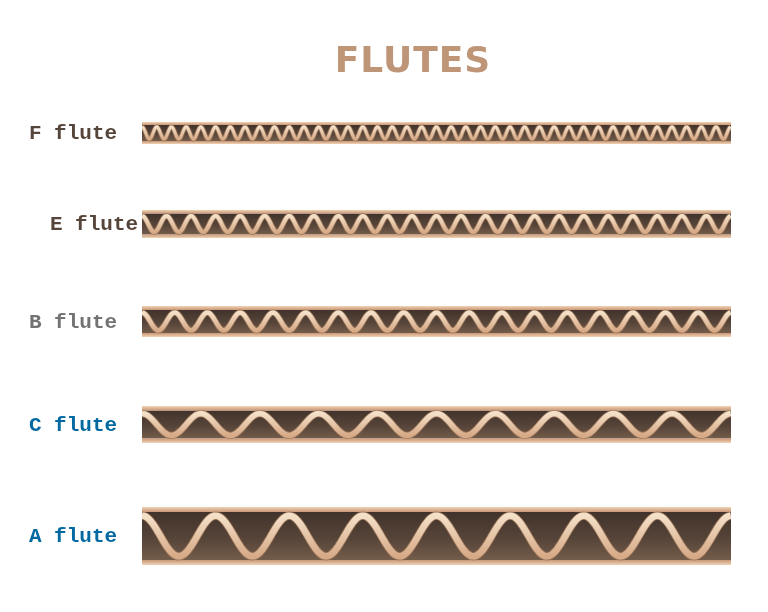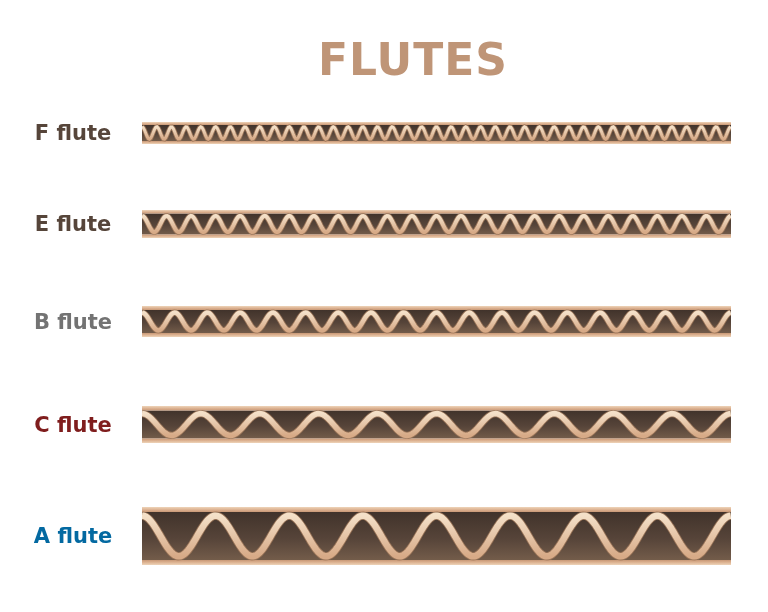--- a/index.html
+++ b/index.html
@@ -3,27 +3,27 @@
 <meta charset="utf-8">
 <style>
   html,body{margin:0;padding:0;}
   body{
     width:768px;height:612px;position:relative;background:#ffffff;
     font-family:"DejaVu Sans","Liberation Sans",sans-serif;
     overflow:hidden;
   }
   .title{
     position:absolute;top:42px;left:413px;transform:translateX(-50%);
-    font-size:44px;line-height:36px;font-weight:bold;letter-spacing:1px;
+    font-size:36px;line-height:36px;font-weight:bold;letter-spacing:1px;
     white-space:nowrap;
   }
   .flute-row-label{
     position:absolute;left:0;width:146px;text-align:center;
     transform:translateY(-50%);
-    font-size:21px;font-weight:bold;white-space:nowrap;
+    font-size:21px;font-weight:bold;white-space:nowrap;font-family:Liberation Mono, monospace;
   }
   .flute-strip{position:absolute;display:block;}
 </style>
 </head>
 <body>
 
 <div class="title" style="color: rgb(191, 149, 119);">FLUTES</div>
 
 <div class="flute-row-label" style="color: rgb(86, 69, 58); top: 133px;">F flute</div>
 <svg class="flute-strip" xmlns="http://www.w3.org/2000/svg" width="589" height="22" viewBox="0 0 589 22" style="left: 142px; top: 122px;">
@@ -48,21 +48,21 @@
         <stop offset="100%" stop-color="#d7aa87"></stop>
       </linearGradient>
     </defs>
     <rect x="0" y="3" width="589" height="16" fill="url(#int0)"></rect>
     <rect x="0" y="0" width="589" height="3" fill="url(#lt0)"></rect>
     <rect x="0" y="19" width="589" height="3" fill="url(#lb0)"></rect>
     <path d="M0.00 4.80L1.25 5.66L2.50 8.01L3.75 11.19L5.00 14.31L6.25 16.52L7.50 17.19L8.75 16.14L10.00 13.66L11.25 10.44L12.50 7.38L13.75 5.32L15.00 4.84L16.25 6.08L17.50 8.68L18.75 11.92L20.00 14.91L21.25 16.81L22.50 17.10L23.75 15.69L25.00 12.98L26.25 9.71L27.50 6.81L28.75 5.07L30.00 4.98L31.25 6.56L32.50 9.38L33.75 12.65L35.00 15.46L36.25 17.03L37.50 16.93L38.75 15.17L40.00 12.26L41.25 9.00L42.50 6.29L43.75 4.89L45.00 5.19L46.25 7.11L47.50 10.10L48.75 13.35L50.00 15.94L51.25 17.16L52.50 16.67L53.75 14.60L55.00 11.53L56.25 8.31L57.50 5.84L58.75 4.81L60.00 5.50L61.25 7.71L62.50 10.84L63.75 14.02L65.00 16.35L66.25 17.20L67.50 16.32L68.75 13.97L70.00 10.79L71.25 7.67L72.50 5.47L73.75 4.81L75.00 5.87L76.25 8.36L77.50 11.58L78.75 14.64L80.00 16.69L81.25 17.15L82.50 15.91L83.75 13.30L85.00 10.05L86.25 7.07L87.50 5.18L88.75 4.90L90.00 6.33L91.25 9.05L92.50 12.31L93.75 15.21L95.00 16.94L96.25 17.02L97.50 15.42L98.75 12.60L100.00 9.33L101.25 6.52L102.50 4.96L103.75 5.08L105.00 6.85L106.25 9.76L107.50 13.03L108.75 15.72L110.00 17.11L111.25 16.80L112.50 14.87L113.75 11.87L115.00 8.63L116.25 6.04L117.50 4.84L118.75 5.35L120.00 7.42L121.25 10.50L122.50 13.71L123.75 16.17L125.00 17.19L126.25 16.49L127.50 14.27L128.75 11.13L130.00 7.96L131.25 5.64L132.50 4.80L133.75 5.69L135.00 8.05L136.25 11.24L137.50 14.36L138.75 16.54L140.00 17.19L141.25 16.11L142.50 13.61L143.75 10.39L145.00 7.34L146.25 5.30L147.50 4.85L148.75 6.11L150.00 8.73L151.25 11.98L152.50 14.95L153.75 16.83L155.00 17.09L156.25 15.66L157.50 12.93L158.75 9.66L160.00 6.77L161.25 5.05L162.50 4.99L163.75 6.60L165.00 9.43L166.25 12.70L167.50 15.49L168.75 17.04L170.00 16.91L171.25 15.13L172.50 12.21L173.75 8.95L175.00 6.26L176.25 4.89L177.50 5.21L178.75 7.15L180.00 10.16L181.25 13.40L182.50 15.97L183.75 17.16L185.00 16.64L186.25 14.55L187.50 11.48L188.75 8.27L190.00 5.82L191.25 4.81L192.50 5.52L193.75 7.76L195.00 10.89L196.25 14.06L197.50 16.38L198.75 17.20L200.00 16.30L201.25 13.92L202.50 10.74L203.75 7.62L205.00 5.45L206.25 4.82L207.50 5.90L208.75 8.41L210.00 11.63L211.25 14.68L212.50 16.71L213.75 17.15L215.00 15.88L216.25 13.25L217.50 10.00L218.75 7.03L220.00 5.16L221.25 4.91L222.50 6.36L223.75 9.10L225.00 12.36L226.25 15.25L227.50 16.96L228.75 17.00L230.00 15.38L231.25 12.54L232.50 9.28L233.75 6.49L235.00 4.95L236.25 5.10L237.50 6.89L238.75 9.82L240.00 13.08L241.25 15.76L242.50 17.12L243.75 16.78L245.00 14.83L246.25 11.82L247.50 8.58L248.75 6.01L250.00 4.83L251.25 5.37L252.50 7.47L253.75 10.55L255.00 13.76L256.25 16.20L257.50 17.19L258.75 16.47L260.00 14.22L261.25 11.08L262.50 7.92L263.75 5.61L265.00 4.80L266.25 5.72L267.50 8.10L268.75 11.29L270.00 14.40L271.25 16.56L272.50 17.18L273.75 16.08L275.00 13.57L276.25 10.34L277.50 7.30L278.75 5.28L280.00 4.86L281.25 6.14L282.50 8.77L283.75 12.03L285.00 14.99L286.25 16.85L287.50 17.08L288.75 15.62L290.00 12.88L291.25 9.61L292.50 6.73L293.75 5.04L295.00 5.00L296.25 6.63L297.50 9.48L298.75 12.75L300.00 15.53L301.25 17.05L302.50 16.89L303.75 15.09L305.00 12.16L306.25 8.90L307.50 6.22L308.75 4.88L310.00 5.23L311.25 7.19L312.50 10.21L313.75 13.45L315.00 16.00L316.25 17.17L317.50 16.62L318.75 14.51L320.00 11.42L321.25 8.22L322.50 5.79L323.75 4.80L325.00 5.54L326.25 7.80L327.50 10.95L328.75 14.11L330.00 16.40L331.25 17.20L332.50 16.27L333.75 13.88L335.00 10.68L336.25 7.58L337.50 5.42L338.75 4.82L340.00 5.93L341.25 8.46L342.50 11.69L343.75 14.73L345.00 16.73L346.25 17.14L347.50 15.84L348.75 13.20L350.00 9.95L351.25 6.99L352.50 5.14L353.75 4.92L355.00 6.40L356.25 9.15L357.50 12.42L358.75 15.29L360.00 16.97L361.25 16.99L362.50 15.35L363.75 12.49L365.00 9.23L366.25 6.45L367.50 4.94L368.75 5.12L370.00 6.93L371.25 9.87L372.50 13.13L373.75 15.79L375.00 17.13L376.25 16.76L377.50 14.79L378.75 11.77L380.00 8.53L381.25 5.98L382.50 4.83L383.75 5.39L385.00 7.51L386.25 10.60L387.50 13.81L388.75 16.23L390.00 17.20L391.25 16.44L392.50 14.18L393.75 11.03L395.00 7.87L396.25 5.58L397.50 4.80L398.75 5.74L400.00 8.15L401.25 11.34L402.50 14.44L403.75 16.59L405.00 17.18L406.25 16.05L407.50 13.52L408.75 10.29L410.00 7.25L411.25 5.26L412.50 4.87L413.75 6.17L415.00 8.82L416.25 12.08L417.50 15.03L418.75 16.87L420.00 17.07L421.25 15.59L422.50 12.83L423.75 9.56L425.00 6.69L426.25 5.02L427.50 5.02L428.75 6.67L430.00 9.53L431.25 12.80L432.50 15.57L433.75 17.06L435.00 16.88L436.25 15.05L437.50 12.11L438.75 8.85L440.00 6.19L441.25 4.87L442.50 5.25L443.75 7.23L445.00 10.26L446.25 13.49L447.50 16.03L448.75 17.18L450.00 16.60L451.25 14.47L452.50 11.37L453.75 8.17L455.00 5.76L456.25 4.80L457.50 5.57L458.75 7.85L460.00 11.00L461.25 14.15L462.50 16.43L463.75 17.20L465.00 16.24L466.25 13.83L467.50 10.63L468.75 7.53L470.00 5.40L471.25 4.82L472.50 5.97L473.75 8.51L475.00 11.74L476.25 14.77L477.50 16.75L478.75 17.13L480.00 15.81L481.25 13.15L482.50 9.89L483.75 6.95L485.00 5.12L486.25 4.94L487.50 6.43L488.75 9.20L490.00 12.47L491.25 15.33L492.50 16.98L493.75 16.98L495.00 15.31L496.25 12.44L497.50 9.17L498.75 6.41L500.00 4.93L501.25 5.13L502.50 6.97L503.75 9.92L505.00 13.18L506.25 15.83L507.50 17.13L508.75 16.74L510.00 14.75L511.25 11.71L512.50 8.48L513.75 5.95L515.00 4.82L516.25 5.41L517.50 7.56L518.75 10.66L520.00 13.85L521.25 16.26L522.50 17.20L523.75 16.42L525.00 14.13L526.25 10.97L527.50 7.82L528.75 5.56L530.00 4.80L531.25 5.77L532.50 8.19L533.75 11.40L535.00 14.49L536.25 16.61L537.50 17.17L538.75 16.02L540.00 13.47L541.25 10.23L542.50 7.21L543.75 5.24L545.00 4.87L546.25 6.21L547.50 8.87L548.75 12.13L550.00 15.07L551.25 16.88L552.50 17.06L553.75 15.55L555.00 12.77L556.25 9.51L557.50 6.65L558.75 5.01L560.00 5.03L561.25 6.71L562.50 9.58L563.75 12.85L565.00 15.60L566.25 17.08L567.50 16.86L568.75 15.01L570.00 12.05L571.25 8.80L572.50 6.16L573.75 4.86L575.00 5.27L576.25 7.27L577.50 10.31L578.75 13.54L580.00 16.07L581.25 17.18L582.50 16.58L583.75 14.42L585.00 11.32L586.25 8.12L587.50 5.73L588.75 4.80" fill="none" stroke="#a27a5c" stroke-width="4.7" stroke-opacity="0.85"></path>
     <path d="M0.00 4.80L1.25 5.66L2.50 8.01L3.75 11.19L5.00 14.31L6.25 16.52L7.50 17.19L8.75 16.14L10.00 13.66L11.25 10.44L12.50 7.38L13.75 5.32L15.00 4.84L16.25 6.08L17.50 8.68L18.75 11.92L20.00 14.91L21.25 16.81L22.50 17.10L23.75 15.69L25.00 12.98L26.25 9.71L27.50 6.81L28.75 5.07L30.00 4.98L31.25 6.56L32.50 9.38L33.75 12.65L35.00 15.46L36.25 17.03L37.50 16.93L38.75 15.17L40.00 12.26L41.25 9.00L42.50 6.29L43.75 4.89L45.00 5.19L46.25 7.11L47.50 10.10L48.75 13.35L50.00 15.94L51.25 17.16L52.50 16.67L53.75 14.60L55.00 11.53L56.25 8.31L57.50 5.84L58.75 4.81L60.00 5.50L61.25 7.71L62.50 10.84L63.75 14.02L65.00 16.35L66.25 17.20L67.50 16.32L68.75 13.97L70.00 10.79L71.25 7.67L72.50 5.47L73.75 4.81L75.00 5.87L76.25 8.36L77.50 11.58L78.75 14.64L80.00 16.69L81.25 17.15L82.50 15.91L83.75 13.30L85.00 10.05L86.25 7.07L87.50 5.18L88.75 4.90L90.00 6.33L91.25 9.05L92.50 12.31L93.75 15.21L95.00 16.94L96.25 17.02L97.50 15.42L98.75 12.60L100.00 9.33L101.25 6.52L102.50 4.96L103.75 5.08L105.00 6.85L106.25 9.76L107.50 13.03L108.75 15.72L110.00 17.11L111.25 16.80L112.50 14.87L113.75 11.87L115.00 8.63L116.25 6.04L117.50 4.84L118.75 5.35L120.00 7.42L121.25 10.50L122.50 13.71L123.75 16.17L125.00 17.19L126.25 16.49L127.50 14.27L128.75 11.13L130.00 7.96L131.25 5.64L132.50 4.80L133.75 5.69L135.00 8.05L136.25 11.24L137.50 14.36L138.75 16.54L140.00 17.19L141.25 16.11L142.50 13.61L143.75 10.39L145.00 7.34L146.25 5.30L147.50 4.85L148.75 6.11L150.00 8.73L151.25 11.98L152.50 14.95L153.75 16.83L155.00 17.09L156.25 15.66L157.50 12.93L158.75 9.66L160.00 6.77L161.25 5.05L162.50 4.99L163.75 6.60L165.00 9.43L166.25 12.70L167.50 15.49L168.75 17.04L170.00 16.91L171.25 15.13L172.50 12.21L173.75 8.95L175.00 6.26L176.25 4.89L177.50 5.21L178.75 7.15L180.00 10.16L181.25 13.40L182.50 15.97L183.75 17.16L185.00 16.64L186.25 14.55L187.50 11.48L188.75 8.27L190.00 5.82L191.25 4.81L192.50 5.52L193.75 7.76L195.00 10.89L196.25 14.06L197.50 16.38L198.75 17.20L200.00 16.30L201.25 13.92L202.50 10.74L203.75 7.62L205.00 5.45L206.25 4.82L207.50 5.90L208.75 8.41L210.00 11.63L211.25 14.68L212.50 16.71L213.75 17.15L215.00 15.88L216.25 13.25L217.50 10.00L218.75 7.03L220.00 5.16L221.25 4.91L222.50 6.36L223.75 9.10L225.00 12.36L226.25 15.25L227.50 16.96L228.75 17.00L230.00 15.38L231.25 12.54L232.50 9.28L233.75 6.49L235.00 4.95L236.25 5.10L237.50 6.89L238.75 9.82L240.00 13.08L241.25 15.76L242.50 17.12L243.75 16.78L245.00 14.83L246.25 11.82L247.50 8.58L248.75 6.01L250.00 4.83L251.25 5.37L252.50 7.47L253.75 10.55L255.00 13.76L256.25 16.20L257.50 17.19L258.75 16.47L260.00 14.22L261.25 11.08L262.50 7.92L263.75 5.61L265.00 4.80L266.25 5.72L267.50 8.10L268.75 11.29L270.00 14.40L271.25 16.56L272.50 17.18L273.75 16.08L275.00 13.57L276.25 10.34L277.50 7.30L278.75 5.28L280.00 4.86L281.25 6.14L282.50 8.77L283.75 12.03L285.00 14.99L286.25 16.85L287.50 17.08L288.75 15.62L290.00 12.88L291.25 9.61L292.50 6.73L293.75 5.04L295.00 5.00L296.25 6.63L297.50 9.48L298.75 12.75L300.00 15.53L301.25 17.05L302.50 16.89L303.75 15.09L305.00 12.16L306.25 8.90L307.50 6.22L308.75 4.88L310.00 5.23L311.25 7.19L312.50 10.21L313.75 13.45L315.00 16.00L316.25 17.17L317.50 16.62L318.75 14.51L320.00 11.42L321.25 8.22L322.50 5.79L323.75 4.80L325.00 5.54L326.25 7.80L327.50 10.95L328.75 14.11L330.00 16.40L331.25 17.20L332.50 16.27L333.75 13.88L335.00 10.68L336.25 7.58L337.50 5.42L338.75 4.82L340.00 5.93L341.25 8.46L342.50 11.69L343.75 14.73L345.00 16.73L346.25 17.14L347.50 15.84L348.75 13.20L350.00 9.95L351.25 6.99L352.50 5.14L353.75 4.92L355.00 6.40L356.25 9.15L357.50 12.42L358.75 15.29L360.00 16.97L361.25 16.99L362.50 15.35L363.75 12.49L365.00 9.23L366.25 6.45L367.50 4.94L368.75 5.12L370.00 6.93L371.25 9.87L372.50 13.13L373.75 15.79L375.00 17.13L376.25 16.76L377.50 14.79L378.75 11.77L380.00 8.53L381.25 5.98L382.50 4.83L383.75 5.39L385.00 7.51L386.25 10.60L387.50 13.81L388.75 16.23L390.00 17.20L391.25 16.44L392.50 14.18L393.75 11.03L395.00 7.87L396.25 5.58L397.50 4.80L398.75 5.74L400.00 8.15L401.25 11.34L402.50 14.44L403.75 16.59L405.00 17.18L406.25 16.05L407.50 13.52L408.75 10.29L410.00 7.25L411.25 5.26L412.50 4.87L413.75 6.17L415.00 8.82L416.25 12.08L417.50 15.03L418.75 16.87L420.00 17.07L421.25 15.59L422.50 12.83L423.75 9.56L425.00 6.69L426.25 5.02L427.50 5.02L428.75 6.67L430.00 9.53L431.25 12.80L432.50 15.57L433.75 17.06L435.00 16.88L436.25 15.05L437.50 12.11L438.75 8.85L440.00 6.19L441.25 4.87L442.50 5.25L443.75 7.23L445.00 10.26L446.25 13.49L447.50 16.03L448.75 17.18L450.00 16.60L451.25 14.47L452.50 11.37L453.75 8.17L455.00 5.76L456.25 4.80L457.50 5.57L458.75 7.85L460.00 11.00L461.25 14.15L462.50 16.43L463.75 17.20L465.00 16.24L466.25 13.83L467.50 10.63L468.75 7.53L470.00 5.40L471.25 4.82L472.50 5.97L473.75 8.51L475.00 11.74L476.25 14.77L477.50 16.75L478.75 17.13L480.00 15.81L481.25 13.15L482.50 9.89L483.75 6.95L485.00 5.12L486.25 4.94L487.50 6.43L488.75 9.20L490.00 12.47L491.25 15.33L492.50 16.98L493.75 16.98L495.00 15.31L496.25 12.44L497.50 9.17L498.75 6.41L500.00 4.93L501.25 5.13L502.50 6.97L503.75 9.92L505.00 13.18L506.25 15.83L507.50 17.13L508.75 16.74L510.00 14.75L511.25 11.71L512.50 8.48L513.75 5.95L515.00 4.82L516.25 5.41L517.50 7.56L518.75 10.66L520.00 13.85L521.25 16.26L522.50 17.20L523.75 16.42L525.00 14.13L526.25 10.97L527.50 7.82L528.75 5.56L530.00 4.80L531.25 5.77L532.50 8.19L533.75 11.40L535.00 14.49L536.25 16.61L537.50 17.17L538.75 16.02L540.00 13.47L541.25 10.23L542.50 7.21L543.75 5.24L545.00 4.87L546.25 6.21L547.50 8.87L548.75 12.13L550.00 15.07L551.25 16.88L552.50 17.06L553.75 15.55L555.00 12.77L556.25 9.51L557.50 6.65L558.75 5.01L560.00 5.03L561.25 6.71L562.50 9.58L563.75 12.85L565.00 15.60L566.25 17.08L567.50 16.86L568.75 15.01L570.00 12.05L571.25 8.80L572.50 6.16L573.75 4.86L575.00 5.27L576.25 7.27L577.50 10.31L578.75 13.54L580.00 16.07L581.25 17.18L582.50 16.58L583.75 14.42L585.00 11.32L586.25 8.12L587.50 5.73L588.75 4.80" fill="none" stroke="url(#wv0)" stroke-width="3"></path>
   </svg>
 
-<div class="flute-row-label" style="color: rgb(86, 69, 58); top: 224px;">E flute</div>
+<div class="flute-row-label" style="color: rgb(86, 69, 58); top: 224px; margin-left: 21px;">E flute</div>
 <svg class="flute-strip" xmlns="http://www.w3.org/2000/svg" width="589" height="28" viewBox="0 0 589 28" style="left: 142px; top: 210px;">
     <defs>
       <linearGradient id="int1" x1="0" y1="0" x2="0" y2="1">
         <stop offset="0%" stop-color="#41332b"></stop>
         <stop offset="55%" stop-color="#564439"></stop>
         <stop offset="100%" stop-color="#735c4a"></stop>
       </linearGradient>
       <linearGradient id="lt1" x1="0" y1="0" x2="0" y2="1">
         <stop offset="0%" stop-color="#eed4b9"></stop>
         <stop offset="55%" stop-color="#dcb190"></stop>
@@ -108,21 +108,21 @@
         <stop offset="100%" stop-color="#d7aa87"></stop>
       </linearGradient>
     </defs>
     <rect x="0" y="4" width="589" height="23" fill="url(#int2)"></rect>
     <rect x="0" y="0" width="589" height="4" fill="url(#lt2)"></rect>
     <rect x="0" y="27" width="589" height="4" fill="url(#lb2)"></rect>
     <path d="M0.00 6.60L1.25 6.86L2.50 7.61L3.75 8.81L5.00 10.40L6.25 12.28L7.50 14.34L8.75 16.47L10.00 18.55L11.25 20.45L12.50 22.06L13.75 23.31L15.00 24.10L16.25 24.40L17.50 24.19L18.75 23.48L20.00 22.31L21.25 20.76L22.50 18.90L23.75 16.84L25.00 14.71L26.25 12.63L27.50 10.71L28.75 9.06L30.00 7.79L31.25 6.95L32.50 6.61L33.75 6.77L35.00 7.44L36.25 8.57L37.50 10.09L38.75 11.93L40.00 13.97L41.25 16.10L42.50 18.19L43.75 20.13L45.00 21.81L46.25 23.12L47.50 23.99L48.75 24.38L50.00 24.26L51.25 23.64L52.50 22.55L53.75 21.05L55.00 19.24L56.25 17.22L57.50 15.09L58.75 12.99L60.00 11.03L61.25 9.33L62.50 7.98L63.75 7.06L65.00 6.63L66.25 6.71L67.50 7.29L68.75 8.34L70.00 9.80L71.25 11.59L72.50 13.60L73.75 15.72L75.00 17.83L76.25 19.81L77.50 21.53L78.75 22.92L80.00 23.87L81.25 24.35L82.50 24.32L83.75 23.78L85.00 22.77L86.25 21.34L87.50 19.58L88.75 17.58L90.00 15.47L91.25 13.35L92.50 11.36L93.75 9.61L95.00 8.19L96.25 7.19L97.50 6.67L98.75 6.66L100.00 7.15L101.25 8.12L102.50 9.52L103.75 11.25L105.00 13.24L106.25 15.35L107.50 17.47L108.75 19.47L110.00 21.25L111.25 22.70L112.50 23.74L113.75 24.30L115.00 24.36L116.25 23.91L117.50 22.98L118.75 21.62L120.00 19.91L121.25 17.95L122.50 15.84L123.75 13.72L125.00 11.70L126.25 9.89L127.50 8.41L128.75 7.33L130.00 6.73L131.25 6.62L132.50 7.03L133.75 7.92L135.00 9.24L136.25 10.93L137.50 12.87L138.75 14.97L140.00 17.10L141.25 19.13L142.50 20.96L143.75 22.48L145.00 23.59L146.25 24.24L147.50 24.39L148.75 24.03L150.00 23.18L151.25 21.89L152.50 20.23L153.75 18.31L155.00 16.22L156.25 14.09L157.50 12.04L158.75 10.19L160.00 8.64L161.25 7.49L162.50 6.80L163.75 6.60L165.00 6.92L166.25 7.73L167.50 8.98L168.75 10.61L170.00 12.52L171.25 14.60L172.50 16.73L173.75 18.79L175.00 20.66L176.25 22.24L177.50 23.43L178.75 24.16L180.00 24.40L181.25 24.13L182.50 23.36L183.75 22.15L185.00 20.55L186.25 18.66L187.50 16.59L188.75 14.46L190.00 12.39L191.25 10.50L192.50 8.89L193.75 7.66L195.00 6.88L196.25 6.60L197.50 6.83L198.75 7.55L200.00 8.73L201.25 10.30L202.50 12.17L203.75 14.22L205.00 16.35L206.25 18.43L207.50 20.35L208.75 21.98L210.00 23.25L211.25 24.07L212.50 24.39L213.75 24.21L215.00 23.53L216.25 22.39L217.50 20.85L218.75 19.01L220.00 16.96L221.25 14.83L222.50 12.74L223.75 10.81L225.00 9.15L226.25 7.85L227.50 6.99L228.75 6.61L230.00 6.75L231.25 7.39L232.50 8.49L233.75 10.00L235.00 11.82L236.25 13.85L237.50 15.98L238.75 18.08L240.00 20.03L241.25 21.72L242.50 23.06L243.75 23.96L245.00 24.37L246.25 24.28L247.50 23.69L248.75 22.62L250.00 21.15L251.25 19.35L252.50 17.33L253.75 15.21L255.00 13.10L256.25 11.13L257.50 9.42L258.75 8.05L260.00 7.10L261.25 6.64L262.50 6.69L263.75 7.24L265.00 8.27L266.25 9.71L267.50 11.48L268.75 13.48L270.00 15.60L271.25 17.72L272.50 19.70L273.75 21.45L275.00 22.85L276.25 23.83L277.50 24.34L278.75 24.33L280.00 23.83L281.25 22.84L282.50 21.43L283.75 19.69L285.00 17.70L286.25 15.59L287.50 13.47L288.75 11.47L290.00 9.70L291.25 8.26L292.50 7.24L293.75 6.69L295.00 6.64L296.25 7.11L297.50 8.06L298.75 9.43L300.00 11.15L301.25 13.12L302.50 15.23L303.75 17.35L305.00 19.37L306.25 21.16L307.50 22.63L308.75 23.69L310.00 24.28L311.25 24.37L312.50 23.95L313.75 23.05L315.00 21.71L316.25 20.01L317.50 18.06L318.75 15.96L320.00 13.83L321.25 11.80L322.50 9.99L323.75 8.48L325.00 7.38L326.25 6.75L327.50 6.61L328.75 6.99L330.00 7.86L331.25 9.16L332.50 10.83L333.75 12.76L335.00 14.85L336.25 16.98L337.50 19.02L338.75 20.87L340.00 22.40L341.25 23.54L342.50 24.22L343.75 24.39L345.00 24.06L346.25 23.24L347.50 21.97L348.75 20.33L350.00 18.42L351.25 16.34L352.50 14.21L353.75 12.15L355.00 10.29L356.25 8.72L357.50 7.54L358.75 6.82L360.00 6.60L361.25 6.89L362.50 7.67L363.75 8.90L365.00 10.51L366.25 12.40L367.50 14.48L368.75 16.61L370.00 18.68L371.25 20.56L372.50 22.16L373.75 23.37L375.00 24.13L376.25 24.40L377.50 24.16L378.75 23.42L380.00 22.22L381.25 20.65L382.50 18.77L383.75 16.71L385.00 14.58L386.25 12.50L387.50 10.59L388.75 8.97L390.00 7.72L391.25 6.92L392.50 6.60L393.75 6.80L395.00 7.50L396.25 8.65L397.50 10.20L398.75 12.05L400.00 14.10L401.25 16.23L402.50 18.32L403.75 20.25L405.00 21.90L406.25 23.19L407.50 24.03L408.75 24.39L410.00 24.24L411.25 23.58L412.50 22.46L413.75 20.95L415.00 19.12L416.25 17.08L417.50 14.95L418.75 12.86L420.00 10.91L421.25 9.23L422.50 7.91L423.75 7.02L425.00 6.62L426.25 6.73L427.50 7.34L428.75 8.42L430.00 9.91L431.25 11.71L432.50 13.73L433.75 15.86L435.00 17.96L436.25 19.93L437.50 21.63L438.75 22.99L440.00 23.92L441.25 24.36L442.50 24.30L443.75 23.73L445.00 22.69L446.25 21.24L447.50 19.46L448.75 17.45L450.00 15.33L451.25 13.22L452.50 11.24L453.75 9.50L455.00 8.11L456.25 7.14L457.50 6.66L458.75 6.67L460.00 7.20L461.25 8.20L462.50 9.62L463.75 11.37L465.00 13.37L466.25 15.48L467.50 17.60L468.75 19.60L470.00 21.36L471.25 22.78L472.50 23.79L473.75 24.32L475.00 24.35L476.25 23.87L477.50 22.91L478.75 21.52L480.00 19.79L481.25 17.81L482.50 15.71L483.75 13.58L485.00 11.57L486.25 9.79L487.50 8.33L488.75 7.28L490.00 6.70L491.25 6.63L492.50 7.07L493.75 7.99L495.00 9.34L496.25 11.05L497.50 13.00L498.75 15.11L500.00 17.23L501.25 19.26L502.50 21.07L503.75 22.56L505.00 23.65L506.25 24.26L507.50 24.38L508.75 23.99L510.00 23.11L511.25 21.79L512.50 20.12L513.75 18.18L515.00 16.08L516.25 13.95L517.50 11.91L518.75 10.08L520.00 8.56L521.25 7.43L522.50 6.77L523.75 6.61L525.00 6.96L526.25 7.80L527.50 9.08L528.75 10.72L530.00 12.65L531.25 14.73L532.50 16.86L533.75 18.91L535.00 20.77L536.25 22.32L537.50 23.49L538.75 24.19L540.00 24.40L541.25 24.09L542.50 23.30L543.75 22.05L545.00 20.43L546.25 18.53L547.50 16.46L548.75 14.32L550.00 12.26L551.25 10.38L552.50 8.80L553.75 7.60L555.00 6.85L556.25 6.60L557.50 6.86L558.75 7.61L560.00 8.82L561.25 10.41L562.50 12.29L563.75 14.36L565.00 16.49L566.25 18.56L567.50 20.46L568.75 22.08L570.00 23.31L571.25 24.10L572.50 24.40L573.75 24.18L575.00 23.47L576.25 22.30L577.50 20.74L578.75 18.88L580.00 16.83L581.25 14.70L582.50 12.61L583.75 10.69L585.00 9.05L586.25 7.78L587.50 6.95L588.75 6.61" fill="none" stroke="#a27a5c" stroke-width="6.2" stroke-opacity="0.85"></path>
     <path d="M0.00 6.60L1.25 6.86L2.50 7.61L3.75 8.81L5.00 10.40L6.25 12.28L7.50 14.34L8.75 16.47L10.00 18.55L11.25 20.45L12.50 22.06L13.75 23.31L15.00 24.10L16.25 24.40L17.50 24.19L18.75 23.48L20.00 22.31L21.25 20.76L22.50 18.90L23.75 16.84L25.00 14.71L26.25 12.63L27.50 10.71L28.75 9.06L30.00 7.79L31.25 6.95L32.50 6.61L33.75 6.77L35.00 7.44L36.25 8.57L37.50 10.09L38.75 11.93L40.00 13.97L41.25 16.10L42.50 18.19L43.75 20.13L45.00 21.81L46.25 23.12L47.50 23.99L48.75 24.38L50.00 24.26L51.25 23.64L52.50 22.55L53.75 21.05L55.00 19.24L56.25 17.22L57.50 15.09L58.75 12.99L60.00 11.03L61.25 9.33L62.50 7.98L63.75 7.06L65.00 6.63L66.25 6.71L67.50 7.29L68.75 8.34L70.00 9.80L71.25 11.59L72.50 13.60L73.75 15.72L75.00 17.83L76.25 19.81L77.50 21.53L78.75 22.92L80.00 23.87L81.25 24.35L82.50 24.32L83.75 23.78L85.00 22.77L86.25 21.34L87.50 19.58L88.75 17.58L90.00 15.47L91.25 13.35L92.50 11.36L93.75 9.61L95.00 8.19L96.25 7.19L97.50 6.67L98.75 6.66L100.00 7.15L101.25 8.12L102.50 9.52L103.75 11.25L105.00 13.24L106.25 15.35L107.50 17.47L108.75 19.47L110.00 21.25L111.25 22.70L112.50 23.74L113.75 24.30L115.00 24.36L116.25 23.91L117.50 22.98L118.75 21.62L120.00 19.91L121.25 17.95L122.50 15.84L123.75 13.72L125.00 11.70L126.25 9.89L127.50 8.41L128.75 7.33L130.00 6.73L131.25 6.62L132.50 7.03L133.75 7.92L135.00 9.24L136.25 10.93L137.50 12.87L138.75 14.97L140.00 17.10L141.25 19.13L142.50 20.96L143.75 22.48L145.00 23.59L146.25 24.24L147.50 24.39L148.75 24.03L150.00 23.18L151.25 21.89L152.50 20.23L153.75 18.31L155.00 16.22L156.25 14.09L157.50 12.04L158.75 10.19L160.00 8.64L161.25 7.49L162.50 6.80L163.75 6.60L165.00 6.92L166.25 7.73L167.50 8.98L168.75 10.61L170.00 12.52L171.25 14.60L172.50 16.73L173.75 18.79L175.00 20.66L176.25 22.24L177.50 23.43L178.75 24.16L180.00 24.40L181.25 24.13L182.50 23.36L183.75 22.15L185.00 20.55L186.25 18.66L187.50 16.59L188.75 14.46L190.00 12.39L191.25 10.50L192.50 8.89L193.75 7.66L195.00 6.88L196.25 6.60L197.50 6.83L198.75 7.55L200.00 8.73L201.25 10.30L202.50 12.17L203.75 14.22L205.00 16.35L206.25 18.43L207.50 20.35L208.75 21.98L210.00 23.25L211.25 24.07L212.50 24.39L213.75 24.21L215.00 23.53L216.25 22.39L217.50 20.85L218.75 19.01L220.00 16.96L221.25 14.83L222.50 12.74L223.75 10.81L225.00 9.15L226.25 7.85L227.50 6.99L228.75 6.61L230.00 6.75L231.25 7.39L232.50 8.49L233.75 10.00L235.00 11.82L236.25 13.85L237.50 15.98L238.75 18.08L240.00 20.03L241.25 21.72L242.50 23.06L243.75 23.96L245.00 24.37L246.25 24.28L247.50 23.69L248.75 22.62L250.00 21.15L251.25 19.35L252.50 17.33L253.75 15.21L255.00 13.10L256.25 11.13L257.50 9.42L258.75 8.05L260.00 7.10L261.25 6.64L262.50 6.69L263.75 7.24L265.00 8.27L266.25 9.71L267.50 11.48L268.75 13.48L270.00 15.60L271.25 17.72L272.50 19.70L273.75 21.45L275.00 22.85L276.25 23.83L277.50 24.34L278.75 24.33L280.00 23.83L281.25 22.84L282.50 21.43L283.75 19.69L285.00 17.70L286.25 15.59L287.50 13.47L288.75 11.47L290.00 9.70L291.25 8.26L292.50 7.24L293.75 6.69L295.00 6.64L296.25 7.11L297.50 8.06L298.75 9.43L300.00 11.15L301.25 13.12L302.50 15.23L303.75 17.35L305.00 19.37L306.25 21.16L307.50 22.63L308.75 23.69L310.00 24.28L311.25 24.37L312.50 23.95L313.75 23.05L315.00 21.71L316.25 20.01L317.50 18.06L318.75 15.96L320.00 13.83L321.25 11.80L322.50 9.99L323.75 8.48L325.00 7.38L326.25 6.75L327.50 6.61L328.75 6.99L330.00 7.86L331.25 9.16L332.50 10.83L333.75 12.76L335.00 14.85L336.25 16.98L337.50 19.02L338.75 20.87L340.00 22.40L341.25 23.54L342.50 24.22L343.75 24.39L345.00 24.06L346.25 23.24L347.50 21.97L348.75 20.33L350.00 18.42L351.25 16.34L352.50 14.21L353.75 12.15L355.00 10.29L356.25 8.72L357.50 7.54L358.75 6.82L360.00 6.60L361.25 6.89L362.50 7.67L363.75 8.90L365.00 10.51L366.25 12.40L367.50 14.48L368.75 16.61L370.00 18.68L371.25 20.56L372.50 22.16L373.75 23.37L375.00 24.13L376.25 24.40L377.50 24.16L378.75 23.42L380.00 22.22L381.25 20.65L382.50 18.77L383.75 16.71L385.00 14.58L386.25 12.50L387.50 10.59L388.75 8.97L390.00 7.72L391.25 6.92L392.50 6.60L393.75 6.80L395.00 7.50L396.25 8.65L397.50 10.20L398.75 12.05L400.00 14.10L401.25 16.23L402.50 18.32L403.75 20.25L405.00 21.90L406.25 23.19L407.50 24.03L408.75 24.39L410.00 24.24L411.25 23.58L412.50 22.46L413.75 20.95L415.00 19.12L416.25 17.08L417.50 14.95L418.75 12.86L420.00 10.91L421.25 9.23L422.50 7.91L423.75 7.02L425.00 6.62L426.25 6.73L427.50 7.34L428.75 8.42L430.00 9.91L431.25 11.71L432.50 13.73L433.75 15.86L435.00 17.96L436.25 19.93L437.50 21.63L438.75 22.99L440.00 23.92L441.25 24.36L442.50 24.30L443.75 23.73L445.00 22.69L446.25 21.24L447.50 19.46L448.75 17.45L450.00 15.33L451.25 13.22L452.50 11.24L453.75 9.50L455.00 8.11L456.25 7.14L457.50 6.66L458.75 6.67L460.00 7.20L461.25 8.20L462.50 9.62L463.75 11.37L465.00 13.37L466.25 15.48L467.50 17.60L468.75 19.60L470.00 21.36L471.25 22.78L472.50 23.79L473.75 24.32L475.00 24.35L476.25 23.87L477.50 22.91L478.75 21.52L480.00 19.79L481.25 17.81L482.50 15.71L483.75 13.58L485.00 11.57L486.25 9.79L487.50 8.33L488.75 7.28L490.00 6.70L491.25 6.63L492.50 7.07L493.75 7.99L495.00 9.34L496.25 11.05L497.50 13.00L498.75 15.11L500.00 17.23L501.25 19.26L502.50 21.07L503.75 22.56L505.00 23.65L506.25 24.26L507.50 24.38L508.75 23.99L510.00 23.11L511.25 21.79L512.50 20.12L513.75 18.18L515.00 16.08L516.25 13.95L517.50 11.91L518.75 10.08L520.00 8.56L521.25 7.43L522.50 6.77L523.75 6.61L525.00 6.96L526.25 7.80L527.50 9.08L528.75 10.72L530.00 12.65L531.25 14.73L532.50 16.86L533.75 18.91L535.00 20.77L536.25 22.32L537.50 23.49L538.75 24.19L540.00 24.40L541.25 24.09L542.50 23.30L543.75 22.05L545.00 20.43L546.25 18.53L547.50 16.46L548.75 14.32L550.00 12.26L551.25 10.38L552.50 8.80L553.75 7.60L555.00 6.85L556.25 6.60L557.50 6.86L558.75 7.61L560.00 8.82L561.25 10.41L562.50 12.29L563.75 14.36L565.00 16.49L566.25 18.56L567.50 20.46L568.75 22.08L570.00 23.31L571.25 24.10L572.50 24.40L573.75 24.18L575.00 23.47L576.25 22.30L577.50 20.74L578.75 18.88L580.00 16.83L581.25 14.70L582.50 12.61L583.75 10.69L585.00 9.05L586.25 7.78L587.50 6.95L588.75 6.61" fill="none" stroke="url(#wv2)" stroke-width="4.5"></path>
   </svg>
 
-<div class="flute-row-label" style="color: #7f1d1d; top: 424.5px;">C flute</div>
+<div class="flute-row-label" style="color: #0369a1; top: 424.5px;">C flute</div>
 <svg class="flute-strip" xmlns="http://www.w3.org/2000/svg" width="589" height="37" viewBox="0 0 589 37" style="left: 142px; top: 406px;">
     <defs>
       <linearGradient id="int3" x1="0" y1="0" x2="0" y2="1">
         <stop offset="0%" stop-color="#41332b"></stop>
         <stop offset="55%" stop-color="#564439"></stop>
         <stop offset="100%" stop-color="#735c4a"></stop>
       </linearGradient>
       <linearGradient id="lt3" x1="0" y1="0" x2="0" y2="1">
         <stop offset="0%" stop-color="#eed4b9"></stop>
         <stop offset="55%" stop-color="#dcb190"></stop>

